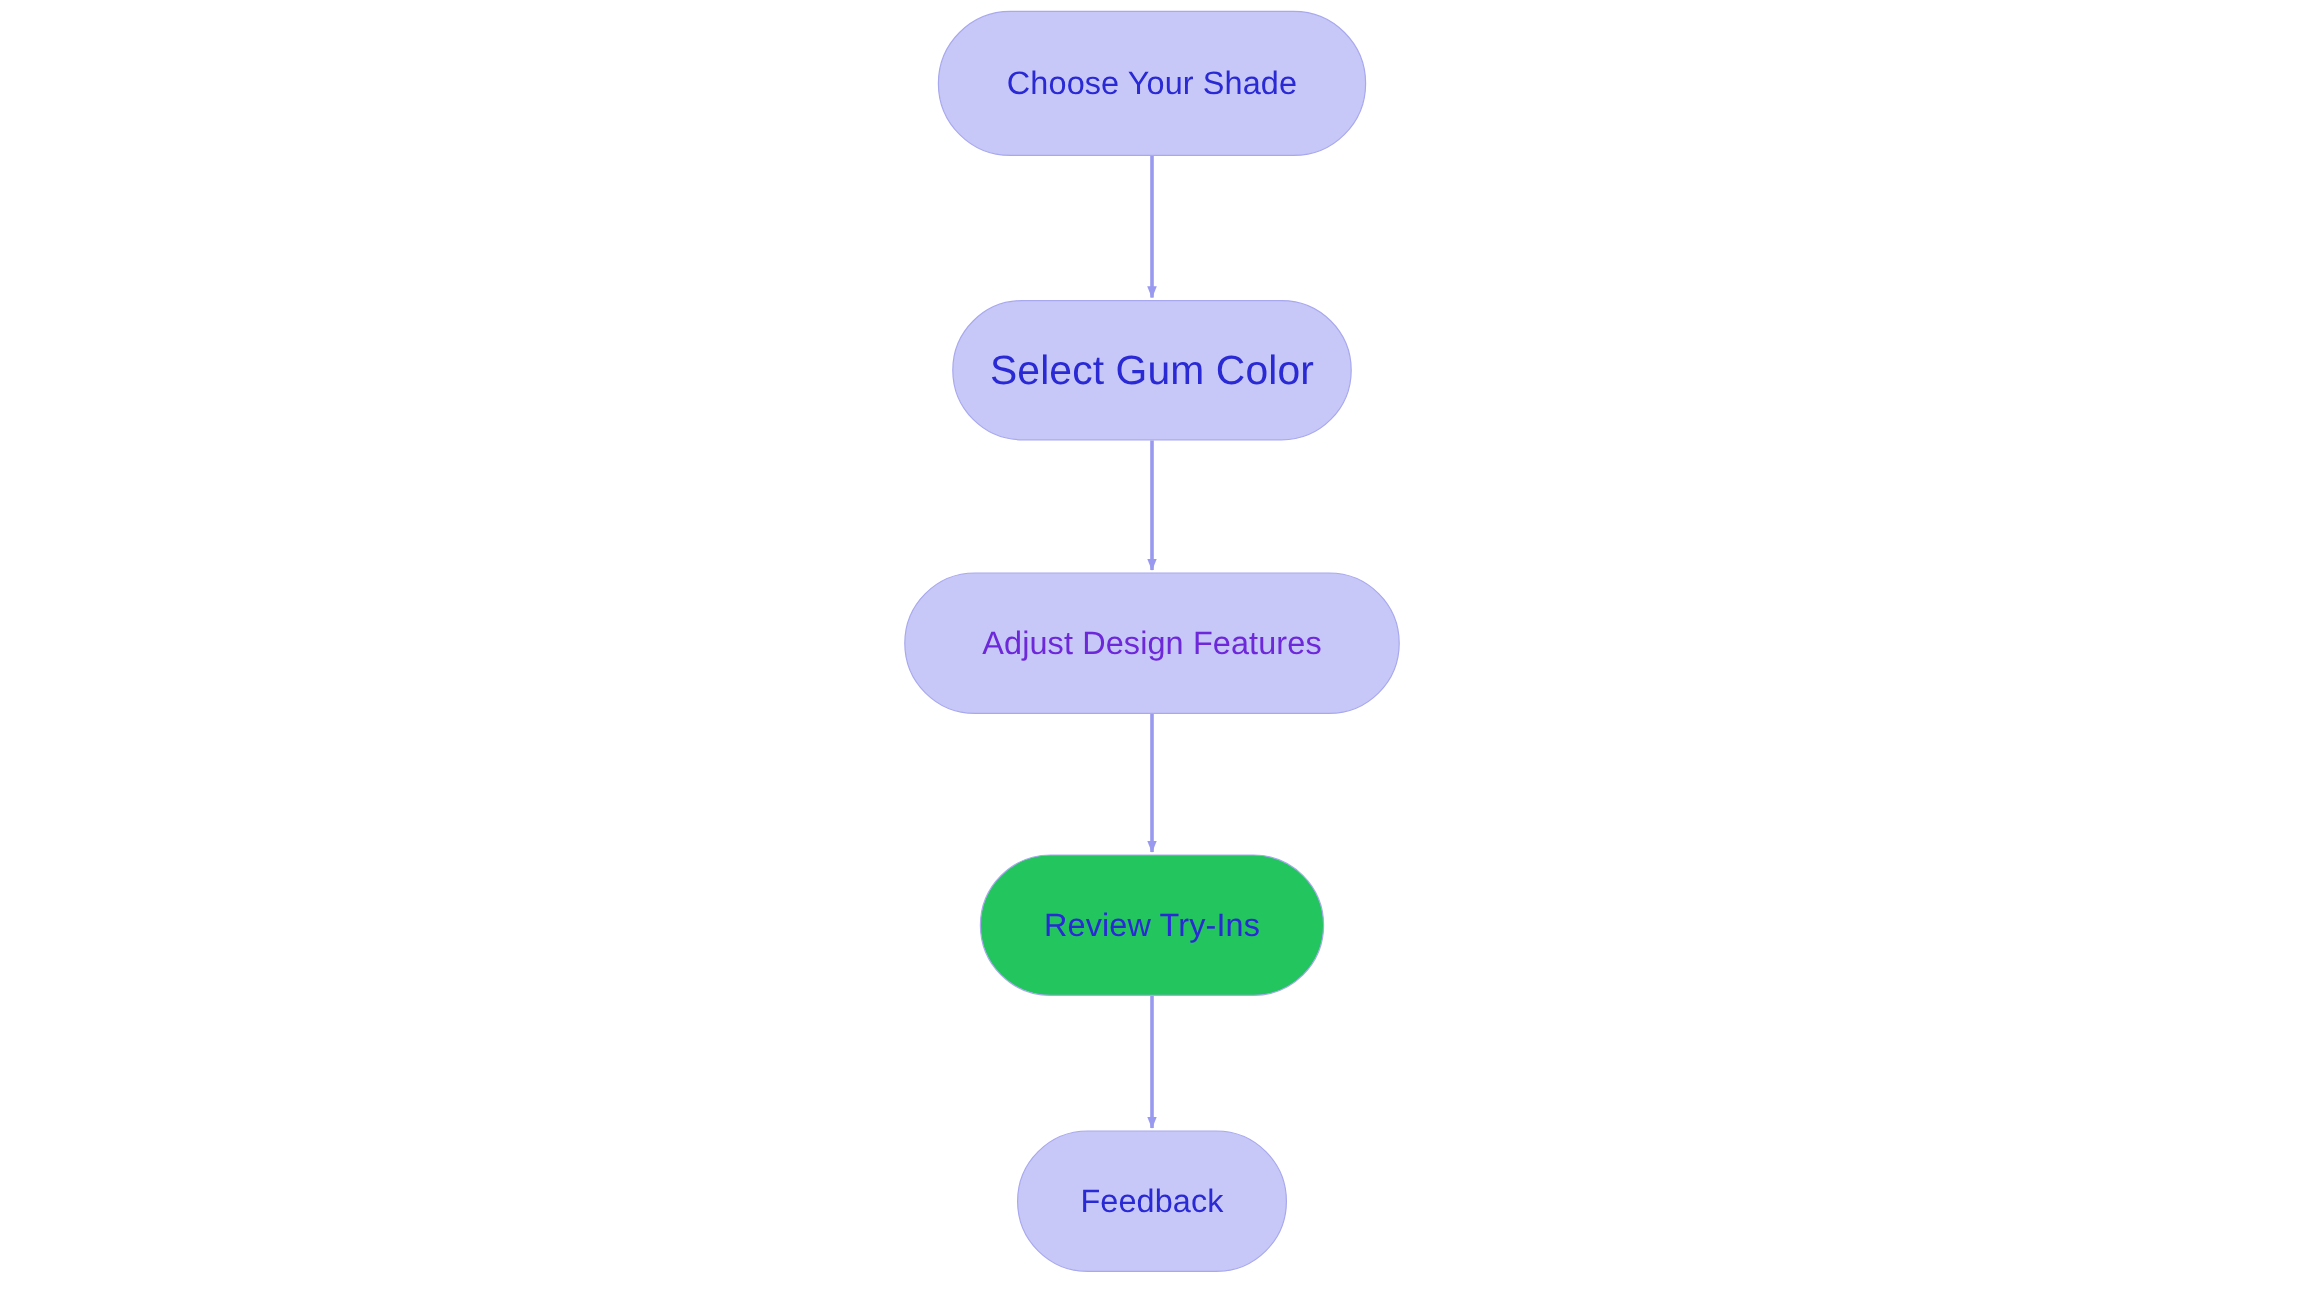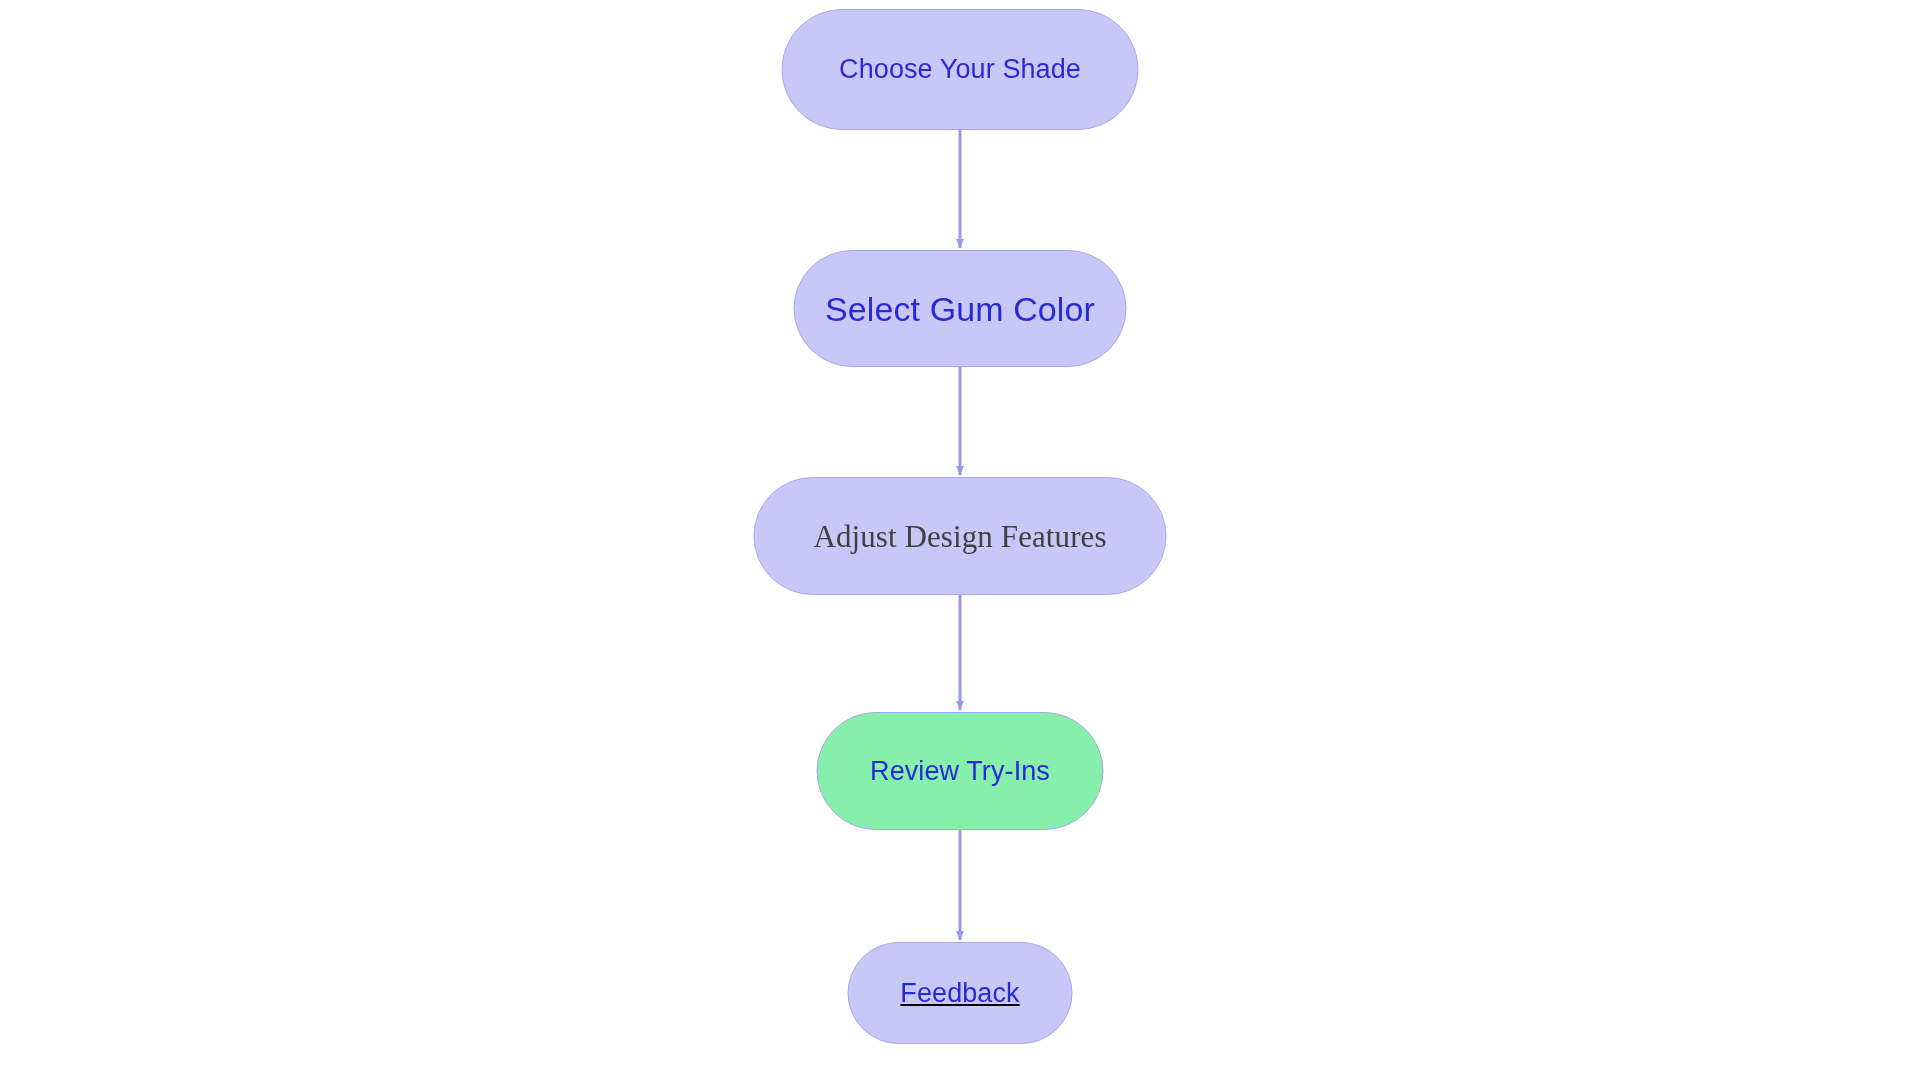--- a/index.html
+++ b/index.html
@@ -75,24 +75,24 @@
 
   <div class="node" style="left: 960px; top: 9px; width: 357px; height: 121px; background: rgb(200, 200, 248); border-color: rgb(168, 168, 238);">
     <span class="node-label" style="color: rgb(42, 42, 213); font-size: 27px;">Choose Your Shade</span>
   </div>
 
   <div class="node" style="left: 960px; top: 250px; width: 333px; height: 117px; background: rgb(200, 200, 248); border-color: rgb(168, 168, 238);">
     <span class="node-label" style="color: rgb(42, 42, 213); font-size: 34px;">Select Gum Color</span>
   </div>
 
   <div class="node" style="left: 960px; top: 477px; width: 413px; height: 118px; background: rgb(200, 200, 248); border-color: rgb(168, 168, 238);">
-    <span class="node-label" style="color: #404040; font-size: 31px; font-family: Liberation Serif, serif;">Adjust Design Features</span>
+    <span class="node-label" style="color: #6d28d9; font-size: 27px;">Adjust Design Features</span>
   </div>
 
-  <div class="node" style="left: 960px; top: 712px; width: 287px; height: 118px; background: #86efac; border-color: rgb(168, 168, 238);">
+  <div class="node" style="left: 960px; top: 712px; width: 287px; height: 118px; background: #22c55e; border-color: rgb(168, 168, 238);">
     <span class="node-label" style="color: rgb(42, 42, 213); font-size: 27px;">Review Try-Ins</span>
   </div>
 
-  <div class="node" style="left: 960px; top: 942px; width: 225px; height: 102px; background: rgb(200, 200, 248); border-color: rgb(168, 168, 238); text-decoration: underline;">
+  <div class="node" style="left: 960px; top: 942px; width: 225px; height: 118px; background: rgb(200, 200, 248); border-color: rgb(168, 168, 238);">
     <span class="node-label" style="color: rgb(42, 42, 213); font-size: 27px;">Feedback</span>
   </div>
 
 </div>
 
 </body></html>

